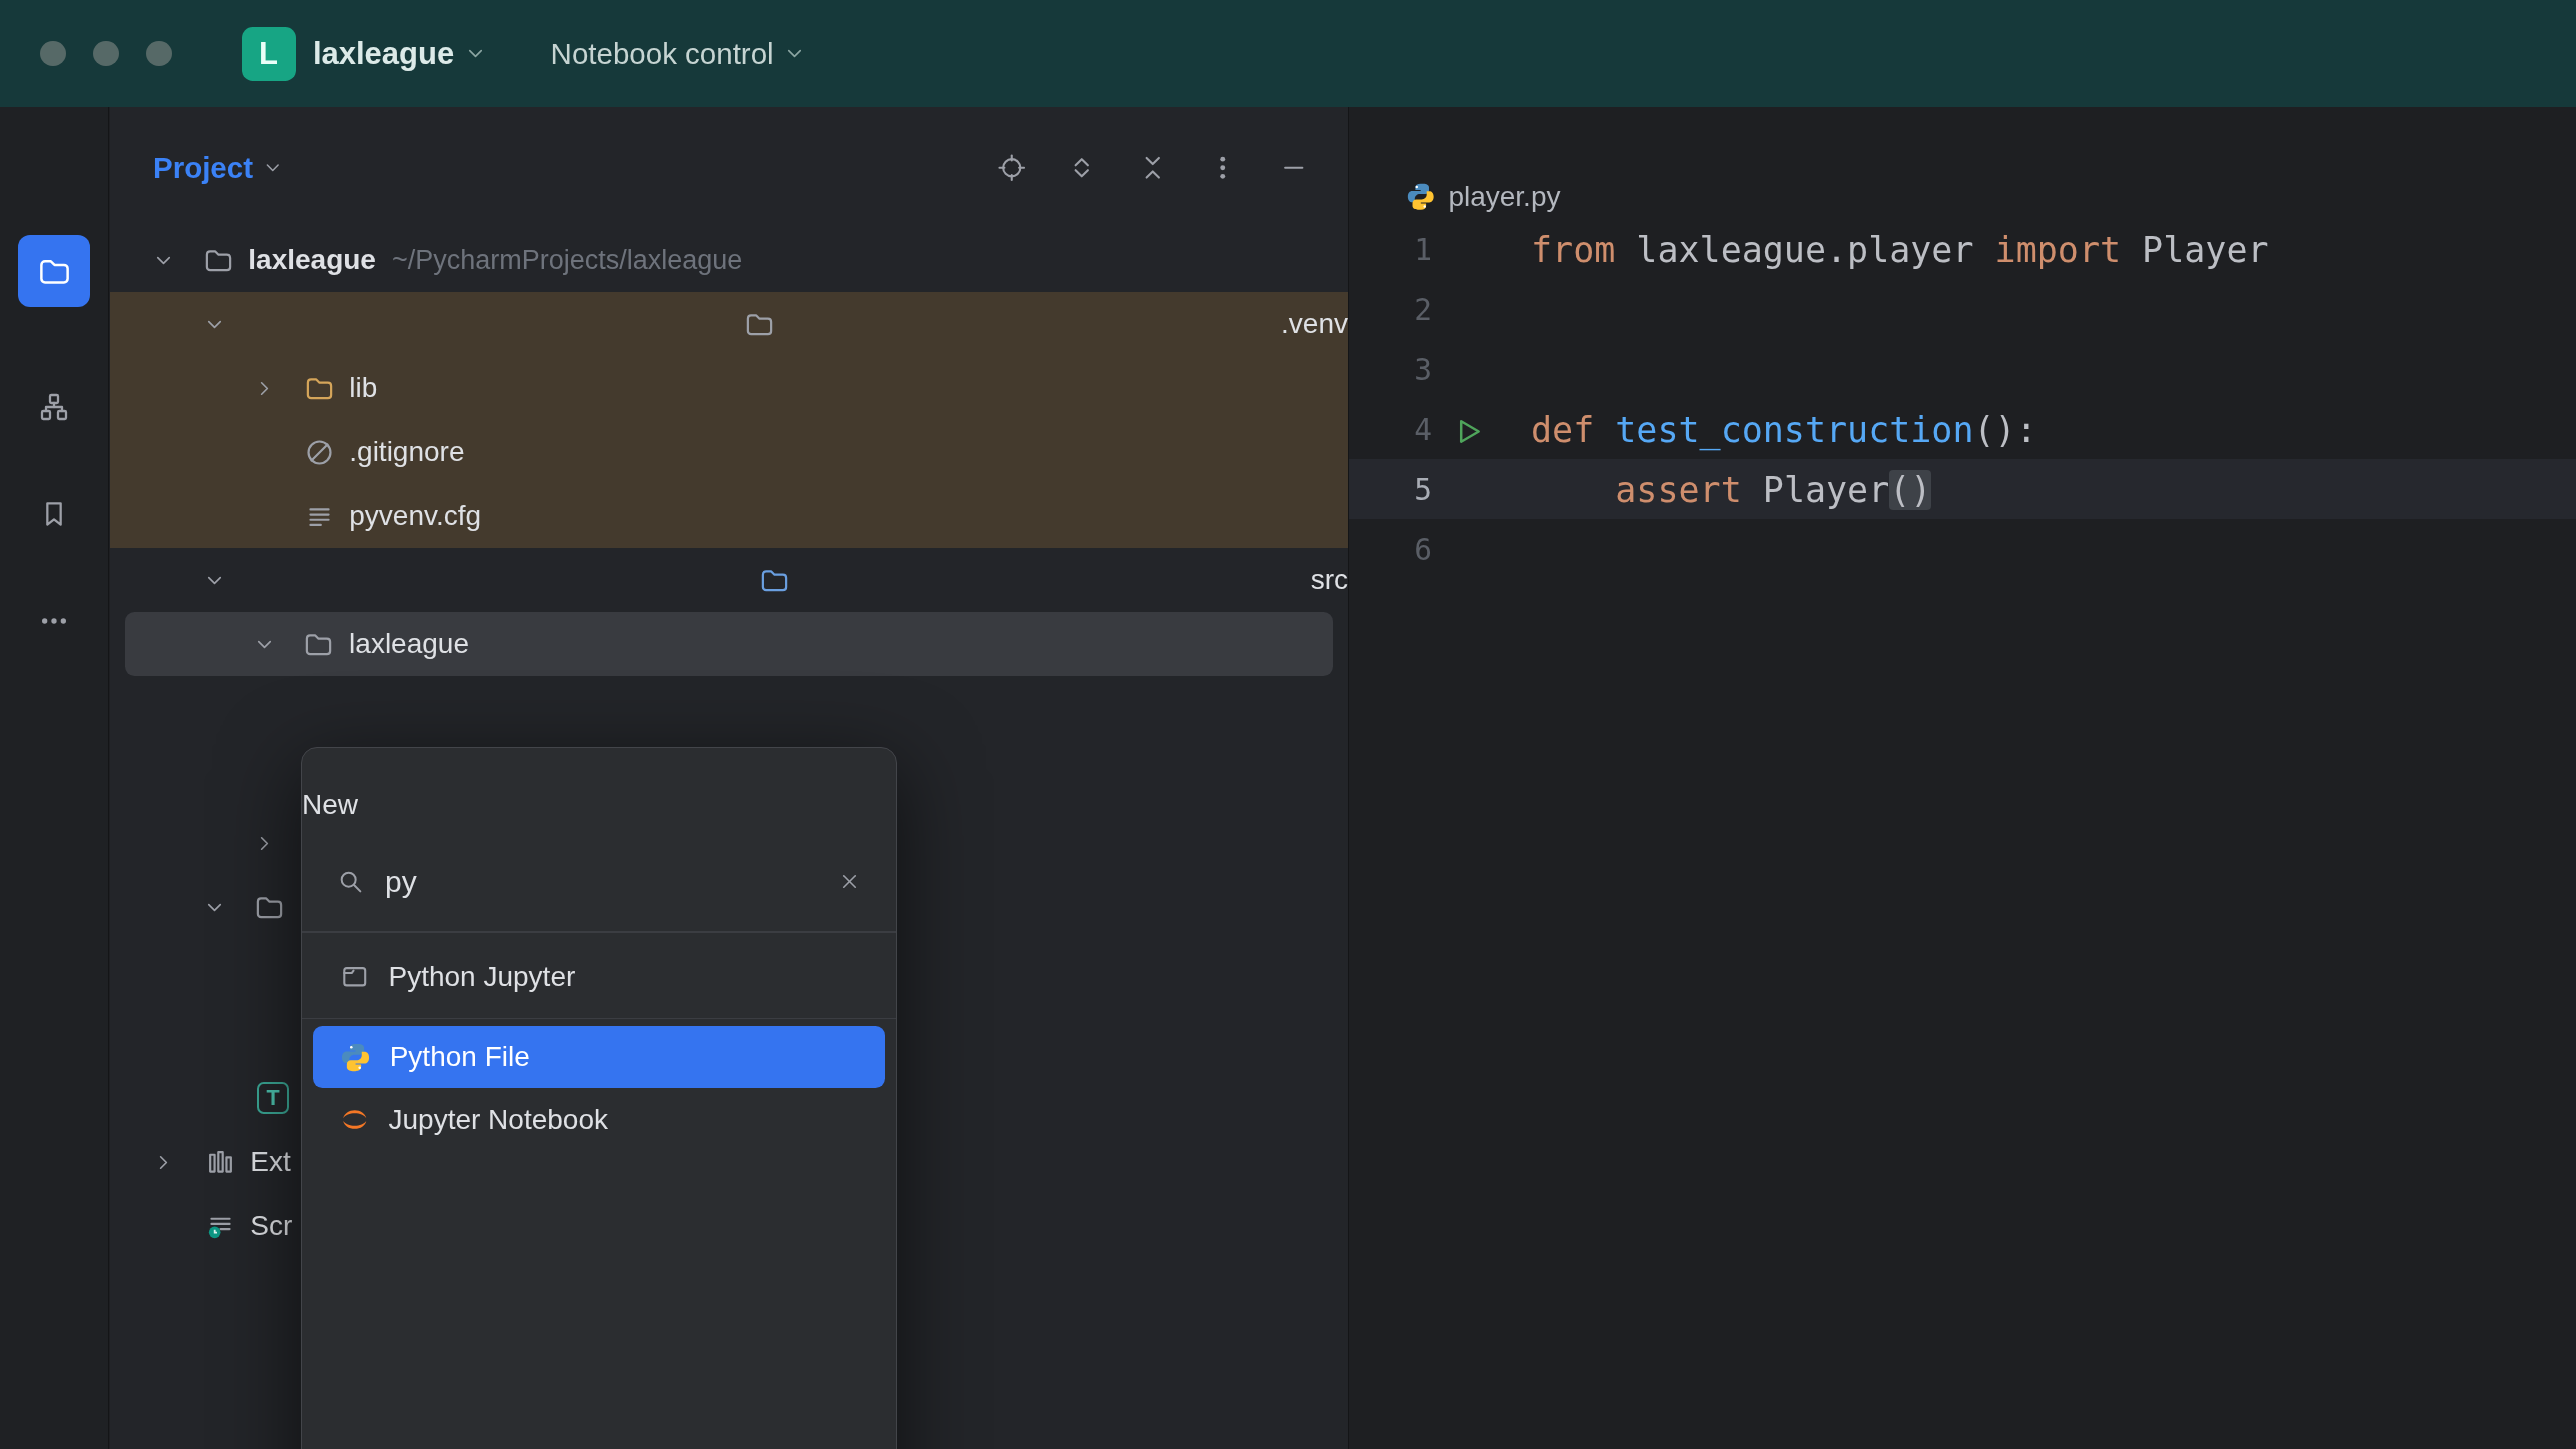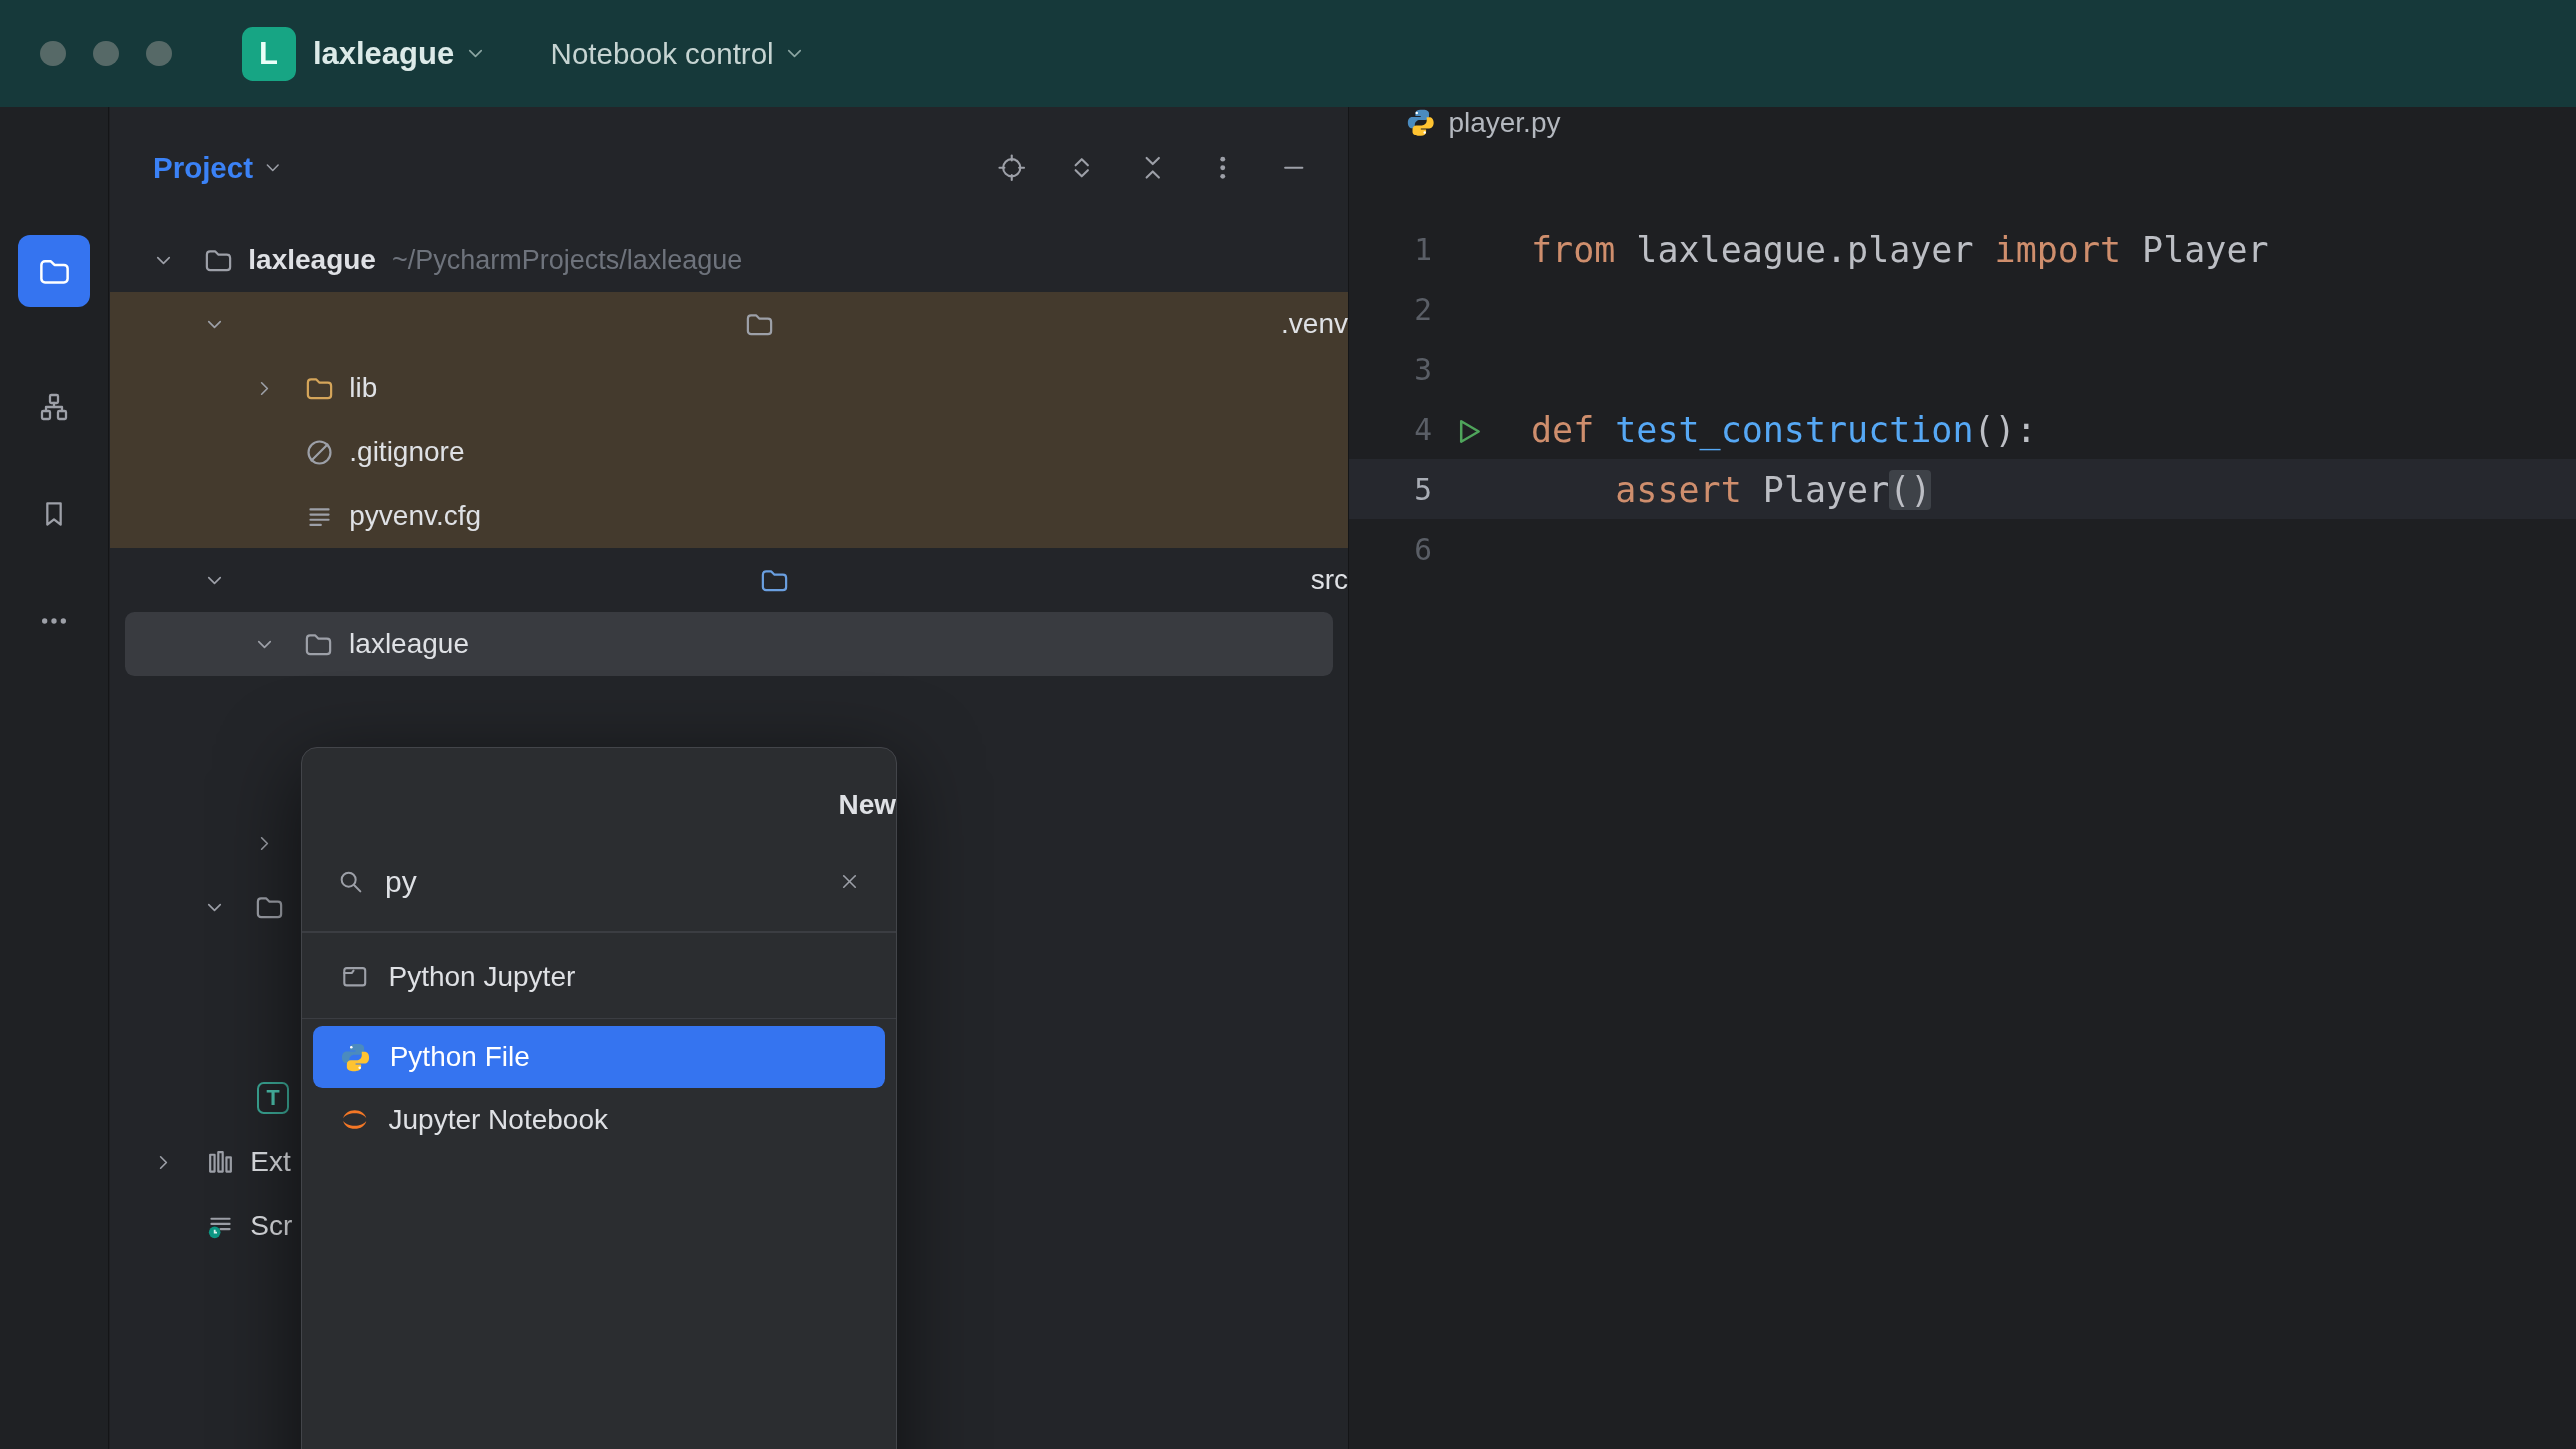--- a/index.html
+++ b/index.html
@@ -70,39 +70,39 @@
     width:32px; height:32px; border:2px solid #3aa795; border-radius:6.7px; color:#4cc2ae;
     font-size:21.5px; font-weight:700; display:flex; align-items:center; justify-content:center;
   }
 
   
   .popup {
     position:absolute; left:301px; top:747px; width:596px; height:805px;
     background:#2b2d30; border:1.3px solid #43454a; border-radius:16px;
     box-shadow:0 20px 81px rgba(0,0,0,0.6); z-index:10;
   }
-  .pp-title { margin-top:27px; height:60px; line-height:60px; text-align:right; font-size:28px; font-weight:700; color:#dfe1e5; }
+  .pp-title { margin-top:27px; height:60px; line-height:60px; text-align:left; font-size:28px; font-weight:400; color:#dfe1e5; }
   .pp-search { margin:13.4px 0 16px 0; height:67px; display:flex; align-items:center; padding:0 35px; gap:20px; }
   .pp-search input {
     flex:1; background:transparent; border:none; outline:none;
     font-family:"Liberation Sans", sans-serif; font-size:30px; color:#dfe1e5;
   }
   .pp-div { height:1.3px; background:#3b3d42; }
   .pp-item { margin-top:12px; height:64px; display:flex; align-items:center; gap:19px; padding:0 38px; font-size:28px; color:#dfe1e5; }
   .pp-item.plain { margin-top:0; }
   .pp-item.sel {
     margin:6.7px 10.7px 0 10.7px; padding:0 27px; height:62px;
     background:#3574f0; border-radius:9.4px; color:#ffffff;
   }
   .pp-spacer { height:9.4px; }
   .ppk-icon { color:#9da0a8; }
 
   
   .editor { position:absolute; left:1348px; top:107px; right:0; bottom:0; background:#1e1f22; border-left:1.3px solid #141517; }
-  .tabbar { height:106px; display:flex; align-items:flex-start; padding-left:27px; position:relative; }
+  .tabbar { height:106px; display:flex; align-items:flex-end; padding-left:27px; position:relative; }
   .tab { display:flex; align-items:center; gap:13.4px; padding:0 29.5px; font-size:28px; color:#b4b8bf; position:relative; }
   .tab.active { color:#dfe1e5; margin-left:34px; }
   .tab.active::after {
     content:""; position:absolute; left:6.7px; right:6.7px; bottom:2.7px; height:4.7px;
     border-radius:2.7px; background:#9ca0a8;
   }
   .tab-close { color:#9da0a8; margin-left:6.7px; }
 
   .codearea { position:absolute; left:0; top:106px; right:0; bottom:0; }
   .curline { position:absolute; left:0; right:0; top:246px; height:60px; background:#26282e; }

